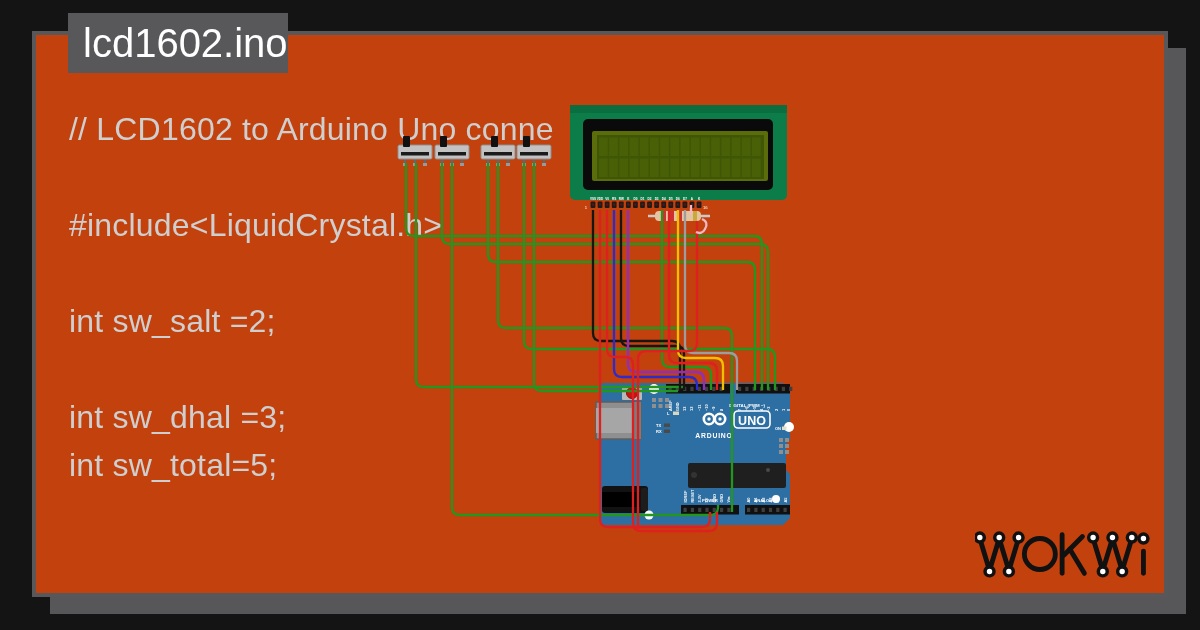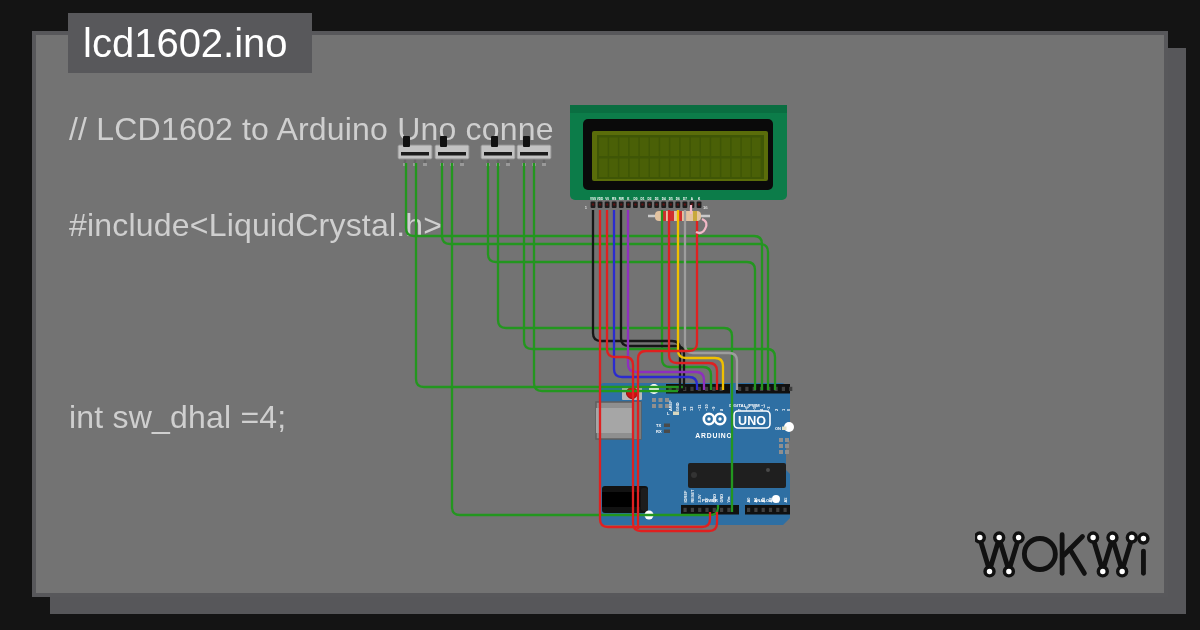--- a/index.html
+++ b/index.html
@@ -1,36 +1,38 @@
 <!DOCTYPE html>
 <html><head>
 <meta charset="utf-8">
 <style>
   html,body{margin:0;padding:0;background:#141414;width:1200px;height:630px;overflow:hidden;
             font-family:"Liberation Sans", sans-serif;}
   .stage{position:relative;width:1200px;height:630px;}
   .shadow{position:absolute;left:50px;top:48px;width:1136px;height:566px;background:#57575a;z-index:1;}
-  .card{position:absolute;left:32px;top:31px;width:1128px;height:558px;background:#737373;
+  .card{position:absolute;left:32px;top:31px;width:1128px;height:558px;background:#c2410c;
         border:4px solid #58585b;z-index:2;overflow:hidden;}
   .code-line{position:absolute;font-size:32px;color:#cfcfcf;white-space:pre;letter-spacing:0.2px;}
-  .titlebox{position:absolute;left:68px;top:13px;width:244px;height:60px;background:#58585b;z-index:6;
+  .titlebox{position:absolute;left:68px;top:13px;width:220px;height:60px;background:#58585b;z-index:6;
             color:#ffffff;font-size:40px;line-height:60px;padding-left:15px;box-sizing:border-box;}
   .circuit{position:absolute;left:0;top:0;width:1200px;height:630px;z-index:4;}
   .logo{position:absolute;left:975px;top:526px;z-index:5;}
 </style>
 </head>
 <body>
 
 <div class="stage">
   <div class="shadow"></div>
 
   <div class="card">
     <div class="code-line" style="left:33px;top:76px;">// LCD1602 to Arduino Uno conne</div>
     <div class="code-line" style="left:33px;top:172px;">#include&lt;LiquidCrystal.h&gt;</div>
-    <div class="code-line" style="left:33px;top:364px;">int sw_dhal =4;</div>
+    <div class="code-line" style="left:33px;top:268px;">int sw_salt =2;</div>
+    <div class="code-line" style="left:33px;top:364px;">int sw_dhal =3;</div>
+    <div class="code-line" style="left:33px;top:412px;">int sw_total=5;</div>
     <div class="code-line" style="left:33px;top:556px;">int sugar_state=0;</div>
   </div>
 
   <div class="titlebox">
     <span>lcd1602.ino</span>
   </div>
 
   <svg class="circuit" viewBox="0 0 1200 630">
 
     <g>

